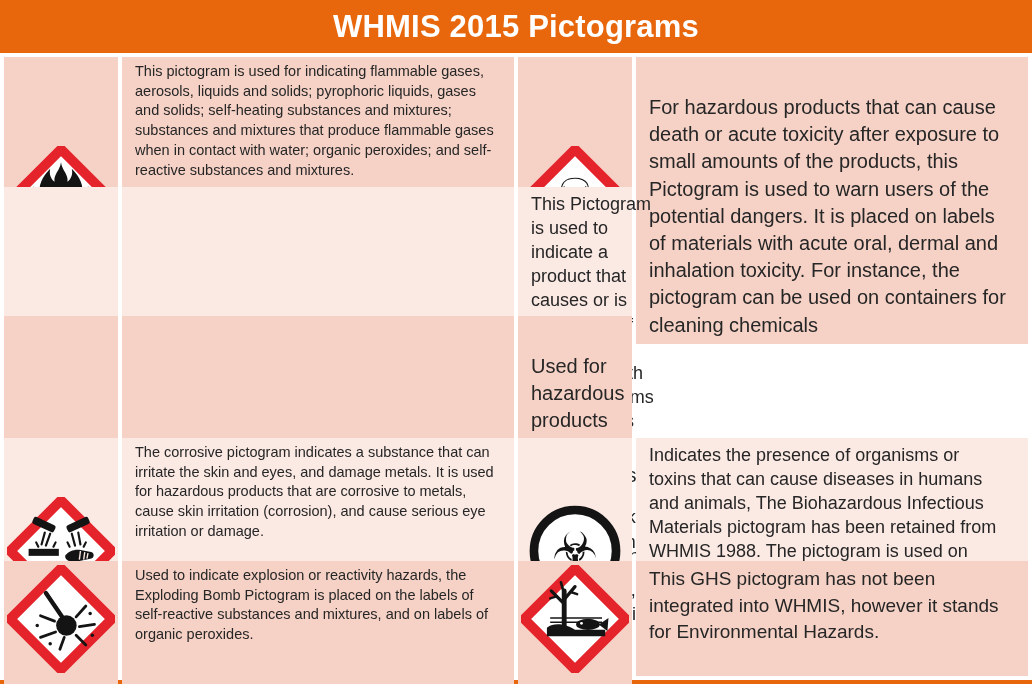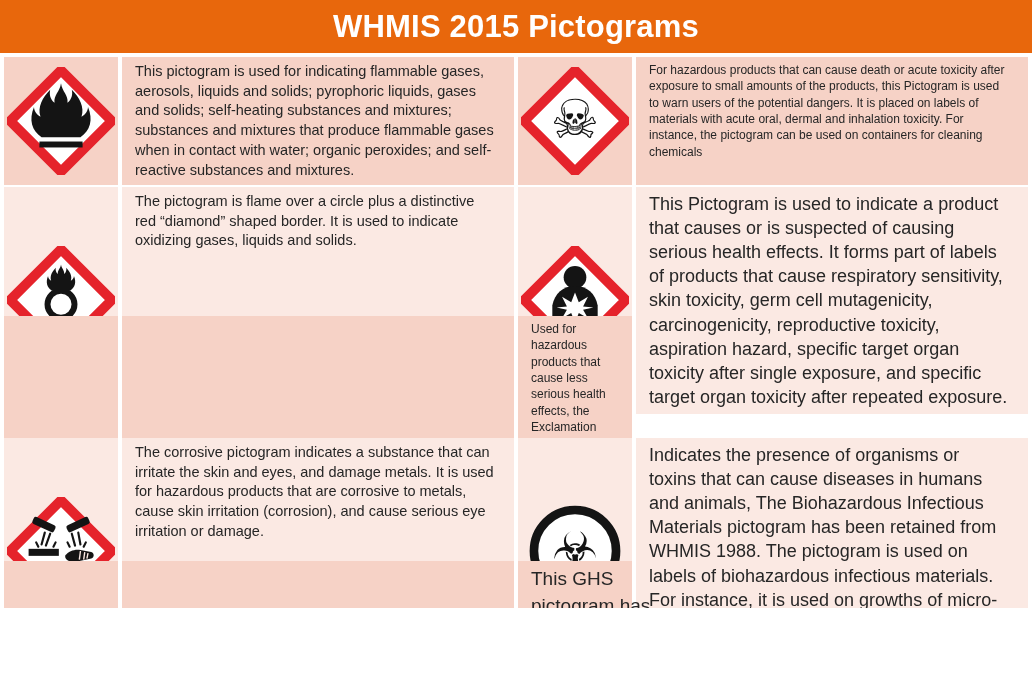--- a/index.html
+++ b/index.html
@@ -1,18 +1,18 @@
 <!DOCTYPE html>
 <html><head>
 <meta charset="utf-8">
 <style>
   * { box-sizing: border-box; margin: 0; padding: 0; }
   html,body { background:#ffffff; }
   body { width:1032px; font-family:"Liberation Sans", sans-serif; }
-  .page { width:1032px; height:608px; background:#ffffff; overflow:hidden; }
+  .page { width:1032px; height:684px; background:#ffffff; overflow:hidden; }
 
   .title-bar {
     height:53px; margin-bottom:4px; background:#E8670C;
     display:flex; align-items:center; justify-content:center;
   }
   .title-bar h1 {
     color:#ffffff; font-size:31px; font-weight:700; letter-spacing:0.2px;
   }
 
   .row {
@@ -31,21 +31,21 @@
   .cell { height:100%; }
   .picto { display:flex; align-items:center; justify-content:center; }
   .picto svg { width:108px; height:108px; display:block; }
   .txt {
     display:flex; align-items:flex-start;
     padding:5px 20px 5px 13px;
     color:#262626;
   }
   .txt p { font-size:14.5px; line-height:1.36; }
   .txt.t-sm p { font-size:18px; line-height:1.34; }
-  .txt.t-md p { font-size:12px;   line-height:1.36; }
+  .txt.t-md p { font-size:20px;   line-height:1.36;margin-top:32px; }
   .txt.t-lg p { font-size:19px; line-height:1.4; }
 
   .bottom-bar { height:12px; background:#E8670C; }
 
   .sym { fill:#141414; }
   .sym-stroke { stroke:#141414; fill:none; }
   .glyph { font-family:"DejaVu Sans", sans-serif; fill:#141414; }
 </style>
 </head>
 <body>
@@ -81,23 +81,20 @@
   <section class="row row-light r2">
     <div class="cell picto">
       <svg viewBox="0 0 100 100">
         <path d="M50 3 L97 50 L50 97 L3 50 Z" fill="#ffffff" stroke="#E5232B" stroke-width="9"></path>
         <circle class="sym-stroke" cx="50" cy="54" r="12.5" stroke-width="5.5"></circle>
         <g transform="translate(26 10) scale(0.48)">
           <path class="sym" d="M50 15 C51 23 57 26 56 33 C60 30 61 25 60 21 C67 28 72 37 69 46 C73 44 75 40 75 37 C80 49 77 59 68 65 L32 65 C23 59 20 49 25 37 C25 40 27 44 31 46 C28 37 33 28 40 21 C39 25 40 30 44 33 C43 26 49 23 50 15 Z"></path>
         </g>
         <rect class="sym" x="30" y="71" width="40" height="5"></rect>
       </svg>
-    </div>
-    <div class="cell txt">
-      <p>The pictogram is flame over a circle plus a distinctive red “diamond” shaped border. It is used to indicate oxidizing gases, liquids and solids.</p>
     </div>
     <div class="cell picto">
       <svg viewBox="0 0 100 100">
         <path d="M50 3 L97 50 L50 97 L3 50 Z" fill="#ffffff" stroke="#E5232B" stroke-width="9"></path>
         <circle class="sym" cx="50" cy="29" r="10.5"></circle>
         <path class="sym" d="M50 37 C61 37 69 44 71 55 L71 71 L29 71 L29 55 C31 44 39 37 50 37 Z"></path>
         <path fill="#ffffff" d="M50 43 L53.5 52 L62 47 L57.5 56 L67 57 L57.5 59 L62 67 L53.5 62 L50 71 L46.5 62 L38 67 L42.5 59 L33 57 L42.5 56 L38 47 L46.5 52 Z"></path>
       </svg>
     </div>
     <div class="cell txt t-sm">
@@ -184,20 +181,23 @@
           <line x1="53" y1="67" x2="49" y2="78"></line>
           <line x1="45" y1="62" x2="31" y2="67"></line>
           <line x1="44" y1="52" x2="31" y2="47"></line>
         </g>
         <circle class="sym" cx="77" cy="45" r="1.6"></circle>
         <circle class="sym" cx="79" cy="65" r="1.6"></circle>
         <circle class="sym" cx="40" cy="73" r="1.6"></circle>
         <circle class="sym" cx="28" cy="56" r="1.6"></circle>
       </svg>
     </div>
+    <div class="cell txt">
+      <p>Used to indicate explosion or reactivity hazards, the Exploding Bomb Pictogram is placed on the labels of self-reactive substances and mixtures, and on labels of organic peroxides.</p>
+    </div>
     <div class="cell picto">
       <svg viewBox="0 0 100 100">
         <path d="M50 3 L97 50 L50 97 L3 50 Z" fill="#ffffff" stroke="#E5232B" stroke-width="9"></path>
         <g stroke="#141414" stroke-width="1.4">
           <line x1="27" y1="49" x2="75" y2="49"></line>
           <line x1="27" y1="53" x2="75" y2="53"></line>
         </g>
         <g stroke="#141414" stroke-linecap="round">
           <line x1="40" y1="24" x2="40" y2="58" stroke-width="4.5"></line>
           <line x1="40" y1="36" x2="28" y2="24" stroke-width="3"></line>

